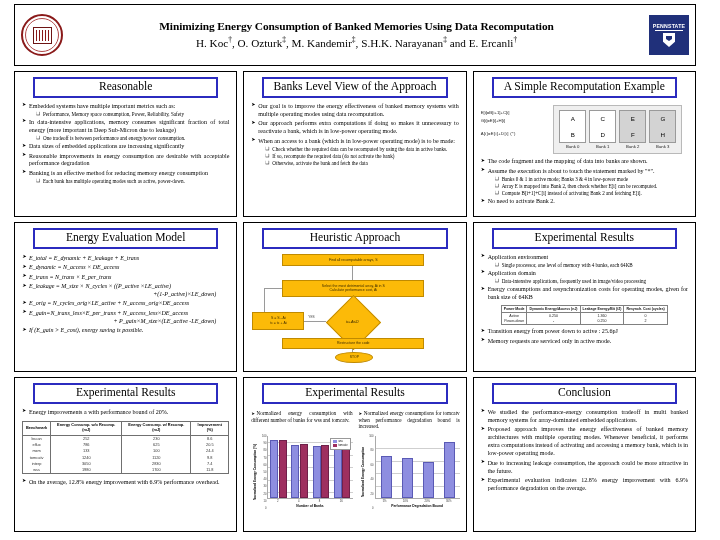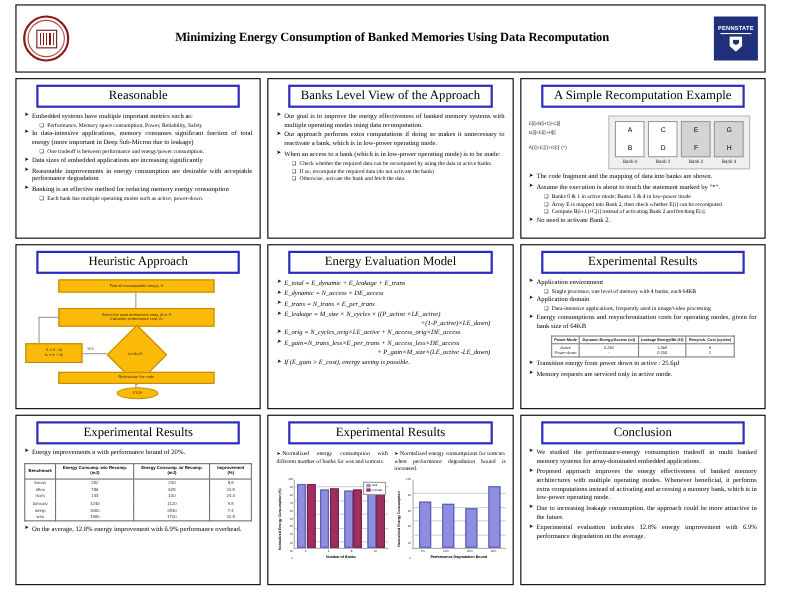--- a/index.html
+++ b/index.html
@@ -221,20 +221,23 @@
 <div id="poster">
 
   <div class="header">
     <div class="logo-su">
       <div class="ring"></div>
         <div class="ring2"></div>
         <div class="inner"></div>
     </div>
     <div class="htext">
       <div class="htitle">Minimizing Energy Consumption of Banked Memories Using Data Recomputation</div>
+      <div class="hauthors">
+        H. Koc<span class="sup">†</span>, O. Ozturk<span class="sup">‡</span>, M. Kandemir<span class="sup">‡</span>, S.H.K. Narayanan<span class="sup">‡</span> and E. Ercanli<span class="sup">†</span>
+      </div>
     </div>
     <div class="logo-ps">
       <div class="pstxt">PENNSTATE</div>
       <div class="psline"></div>
       <div class="shield"></div>
     </div>
   </div>
 
   <div class="row r1">
 
@@ -332,20 +335,41 @@
           </li>
           <li>No need to activate Bank 2.</li>
         </ul>
       </div>
     </div>
   </div>
 
   <div class="row r2">
 
     <div class="panel">
+      <div class="ptitle">Energy Evaluation Model</div>
+      <div class="pbody formulas">
+        <ul class="blist">
+          <li>E_total = E_dynamic + E_leakage + E_trans</li>
+          <li>E_dynamic = N_access × DE_access</li>
+          <li>E_trans = N_trans × E_per_trans</li>
+          <li>
+            <span>E_leakage = M_size × N_cycles × ((P_active ×LE_active)</span>
+            <span class="fcont">+(1-P_active)×LE_down)</span>
+          </li>
+          <li>E_orig = N_cycles_orig×LE_active + N_access_orig×DE_access</li>
+          <li>
+            <span>E_gain=N_trans_less×E_per_trans + N_access_less×DE_access</span>
+            <span class="fcont">+ P_gain×M_size×(LE_active -LE_down)</span>
+          </li>
+          <li>If (E_gain &gt; E_cost), energy saving is possible.</li>
+        </ul>
+      </div>
+    </div>
+
+    <div class="panel">
       <div class="ptitle">Heuristic Approach</div>
       <div class="flow">
         <div class="fbox" style="left:38px;top:2px;width:142px;height:12px;">Find all recomputable arrays, S</div>
         <div class="farrow" style="left:108px;top:14px;width:1px;height:14px;"></div>
 
         <div class="fbox" style="left:38px;top:28px;width:142px;height:17px;white-space:pre-line;">Select the most detrimental array, Ai in S
 Calculate performance cost, Ai</div>
         <div class="farrow" style="left:108px;top:45px;width:1px;height:13px;"></div>
 
         <div class="fdia-wrap" style="left:82px;top:53px;width:52px;height:34px;">
@@ -359,41 +383,20 @@
         <div class="fyes" style="left:64px;top:63px;">YES</div>
         <div class="farrow" style="left:20px;top:36px;width:1px;height:24px;"></div>
         <div class="farrow" style="left:20px;top:36px;width:18px;height:1px;"></div>
 
         <div class="farrow" style="left:108px;top:87px;width:1px;height:11px;"></div>
         <div class="fno" style="left:110px;top:88px;">NO</div>
 
         <div class="fbox" style="left:38px;top:86px;width:142px;height:11px;">Restructure the code</div>
         <div class="farrow" style="left:108px;top:97px;width:1px;height:6px;"></div>
         <div class="fell" style="left:91px;top:100px;width:36px;height:9px;">STOP</div>
-      </div>
-    </div>
-
-    <div class="panel">
-      <div class="ptitle">Energy Evaluation Model</div>
-      <div class="pbody formulas">
-        <ul class="blist">
-          <li>E_total = E_dynamic + E_leakage + E_trans</li>
-          <li>E_dynamic = N_access × DE_access</li>
-          <li>E_trans = N_trans × E_per_trans</li>
-          <li>
-            <span>E_leakage = M_size × N_cycles × ((P_active ×LE_active)</span>
-            <span class="fcont">+(1-P_active)×LE_down)</span>
-          </li>
-          <li>E_orig = N_cycles_orig×LE_active + N_access_orig×DE_access</li>
-          <li>
-            <span>E_gain=N_trans_less×E_per_trans + N_access_less×DE_access</span>
-            <span class="fcont">+ P_gain×M_size×(LE_active -LE_down)</span>
-          </li>
-          <li>If (E_gain &gt; E_cost), energy saving is possible.</li>
-        </ul>
       </div>
     </div>
 
     <div class="panel">
       <div class="ptitle">Experimental Results</div>
       <div class="pbody">
         <ul class="blist">
           <li><span>Application environment</span>
             <ul class="sublist">
               <li>Single processor, one level of memory with 4 banks, each 64KB</li>

